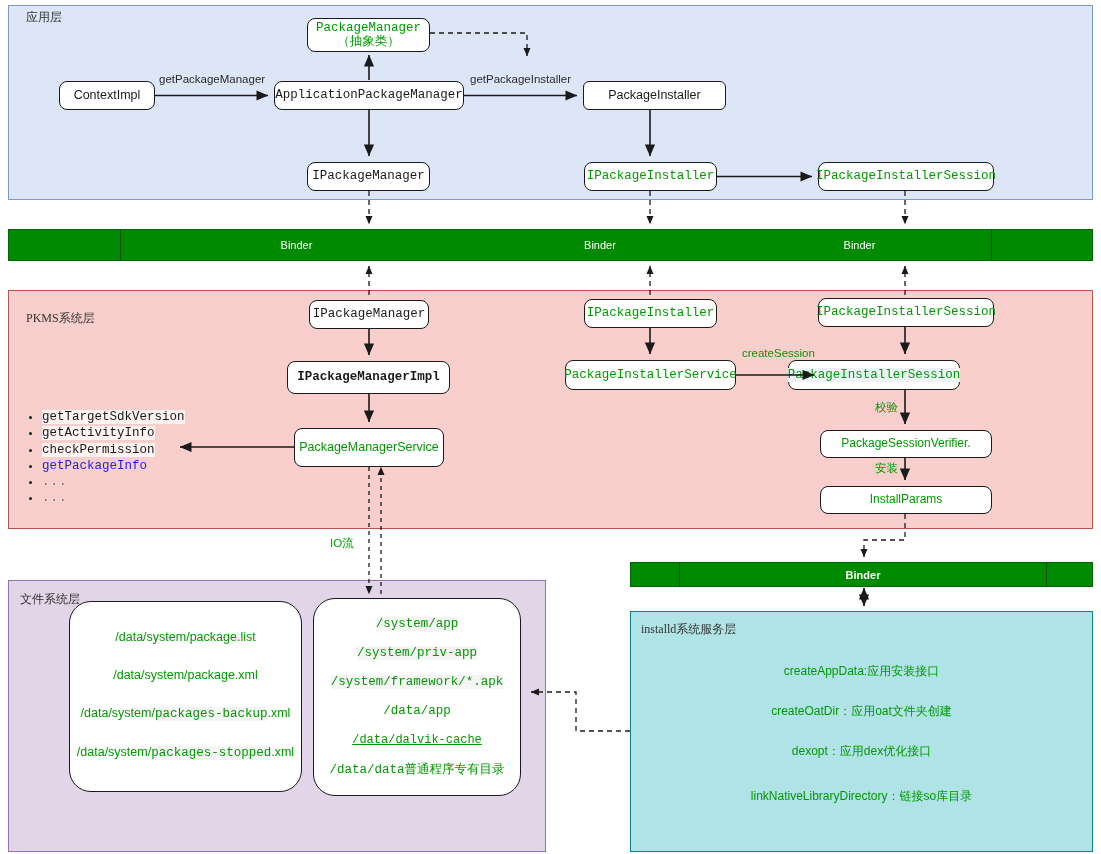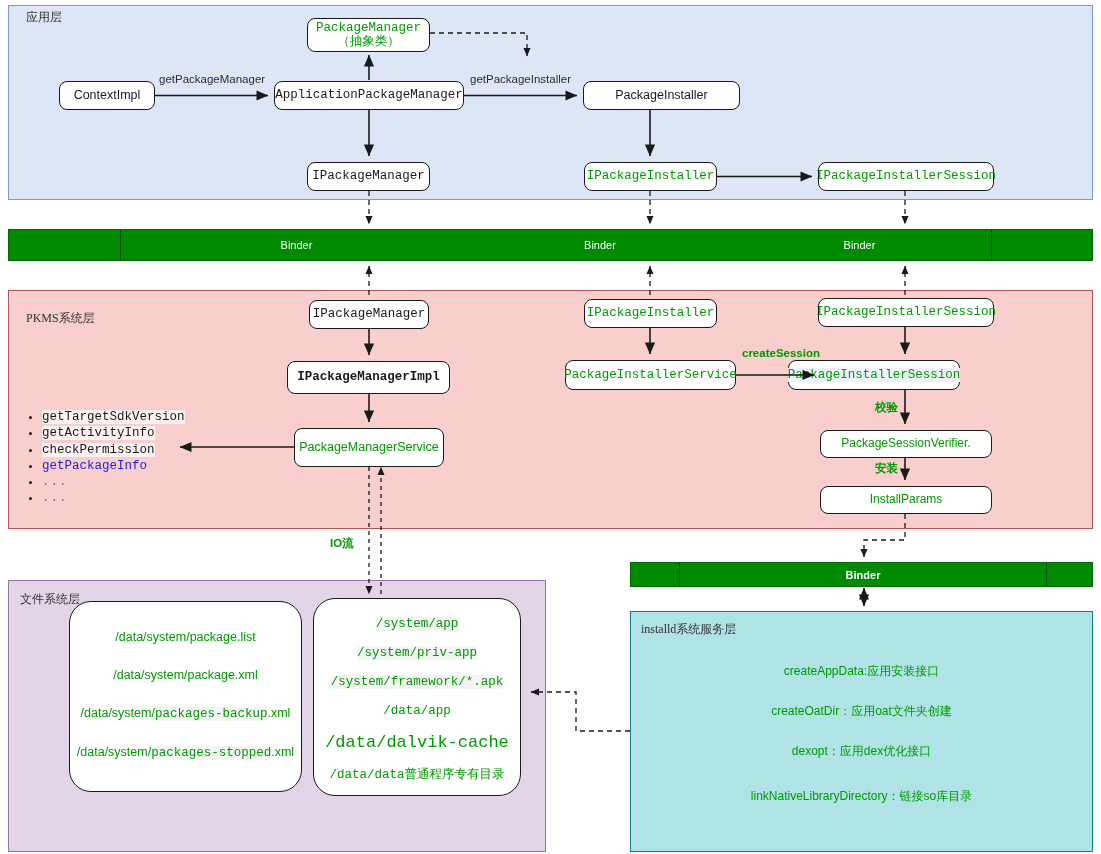--- a/index.html
+++ b/index.html
@@ -25,21 +25,21 @@
         line-height:1.15;}
   .node span{display:block;}
   .mono{font-family:"Liberation Mono",monospace;}
   .sans{font-family:"Liberation Sans",sans-serif;}
   .green{color:#009900;}
   .dark{color:#1a1a1a;}
   .bold{font-weight:bold;}
 
   .edge-label{position:absolute;font-size:11.5px;white-space:nowrap;font-family:"Liberation Sans",sans-serif;}
   .edge-label.dark{color:#2b2b2b;}
-  .edge-label.green{color:#009900;font-weight:bold;}
+  .edge-label.green{color:#009900;}
 
   .bullets{position:absolute;margin:0;padding:0 0 0 22px;list-style:disc;}
   .bullets li{font-family:"Liberation Mono",monospace;font-size:12.5px;line-height:16.3px;color:#1a1a1a;}
   .bullets li span{background:#fdf2f2;}
   .bullets li.blue span{color:#2222dd;background:transparent;}
   .bullets li.ell span{color:#777;background:transparent;letter-spacing:1px;}
 
   .fsbox{position:absolute;box-sizing:border-box;background:#ffffff;border:1.5px solid #1a1a1a;
          border-radius:22px;display:flex;flex-direction:column;align-items:center;}
   .fsline{text-align:left;white-space:nowrap;color:#009900;}
@@ -64,21 +64,21 @@
   </div>
 
   <div class="node" style="left:59px;top:81px;width:96px;height:29px;">
     <span class="sans dark" style="font-size:12.5px;">ContextImpl</span>
   </div>
 
   <div class="node" style="left:274px;top:81px;width:190px;height:29px;">
     <span class="mono dark" style="font-size:12.5px;">ApplicationPackageManager</span>
   </div>
 
-  <div class="node" style="left:583px;top:81px;width:157px;height:29px;">
+  <div class="node" style="left:583px;top:81px;width:143px;height:29px;border-radius:6px;">
     <span class="sans dark" style="font-size:12.5px;">PackageInstaller</span>
   </div>
 
   <div class="node" style="left:307px;top:162px;width:123px;height:29px;">
     <span class="mono dark" style="font-size:12.5px;">IPackageManager</span>
   </div>
 
   <div class="node" style="left:584px;top:162px;width:133px;height:29px;">
     <span class="mono green" style="font-size:12.5px;">IPackageInstaller</span>
   </div>
@@ -165,21 +165,21 @@
       <div class="fsline" style="font-size: 12.5px; margin: 12px 0px;"><span style="font-family: &quot;Liberation Sans&quot;, sans-serif;">/data/system/package.xml</span></div>
       <div class="fsline" style="font-size: 12.5px; margin: 12px 0px;"><span style="font-family: &quot;Liberation Sans&quot;, sans-serif;">/data/system/</span><span class="hl" style="font-family: &quot;Liberation Mono&quot;, monospace;">packages-backup</span><span style="font-family: &quot;Liberation Sans&quot;, sans-serif;">.xml</span></div>
       <div class="fsline" style="font-size: 12.5px; margin: 12px 0px;"><span style="font-family: &quot;Liberation Sans&quot;, sans-serif;">/data/system/</span><span class="hl" style="font-family: &quot;Liberation Mono&quot;, monospace;">packages-stopped</span><span style="font-family: &quot;Liberation Sans&quot;, sans-serif;">.xml</span></div>
     </div>
 
   <div class="fsbox" style="left:313px;top:598px;width:208px;height:198px;padding-top:10px;justify-content:flex-start;">
       <div class="fsline" style="font-size: 12.5px; margin: 7px 0px;"><span class="hl" style="font-family: &quot;Liberation Mono&quot;, monospace;">/system/app</span></div>
       <div class="fsline" style="font-size: 12.5px; margin: 7px 0px;"><span class="hl" style="font-family: &quot;Liberation Mono&quot;, monospace;">/system/priv-app</span></div>
       <div class="fsline" style="font-size: 12.5px; margin: 7px 0px;"><span class="hl" style="font-family: &quot;Liberation Mono&quot;, monospace;">/system/framework/*.apk</span></div>
       <div class="fsline" style="font-size: 12.5px; margin: 7px 0px;"><span style="font-family: &quot;Liberation Mono&quot;, monospace;">/data/app</span></div>
-      <div class="fsline" style="font-size: 17px; margin: 7px 0px;"><span style="font-family: &quot;Liberation Mono&quot;, monospace;">/data/dalvik-cache</span></div>
+      <div class="fsline" style="font-size: 12px; margin: 7px 0px; text-decoration: underline;"><span style="font-family: &quot;Liberation Mono&quot;, monospace;">/data/dalvik-cache</span></div>
       <div class="fsline" style="font-size: 12.5px; margin: 7px 0px;"><span style="font-family: &quot;Liberation Mono&quot;, monospace;">/data/data</span><span style="font-family: &quot;Liberation Sans&quot;, sans-serif;">普通程序专有目录</span></div>
     </div>
 
   <div class="binder" style="left:630px;top:562px;width:463px;height:25px;">
     <div class="seg" style="width:48px;"></div>
     <div class="seg divider" style="width:367px;">
       <span class="lbl bold">Binder</span>
     </div>
     <div class="seg divider" style="flex:1;"></div>
   </div>

